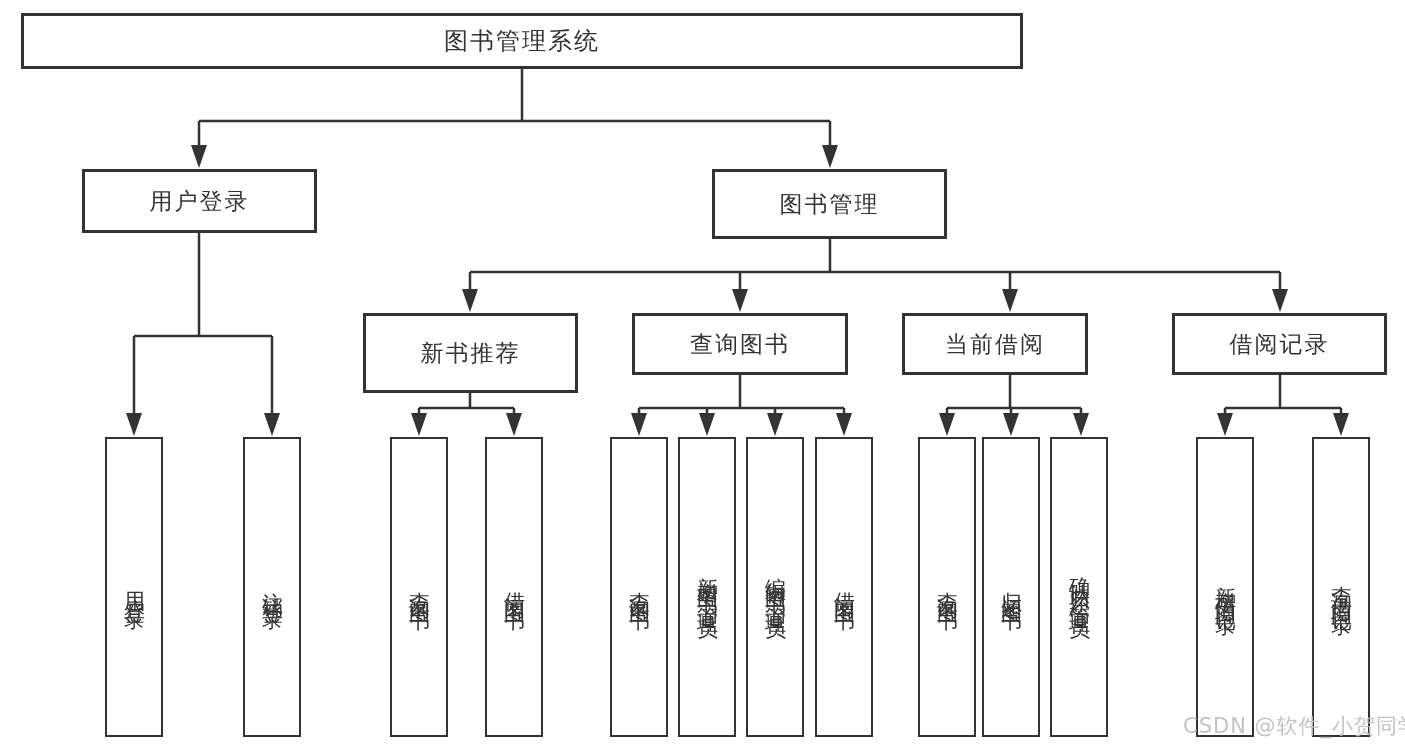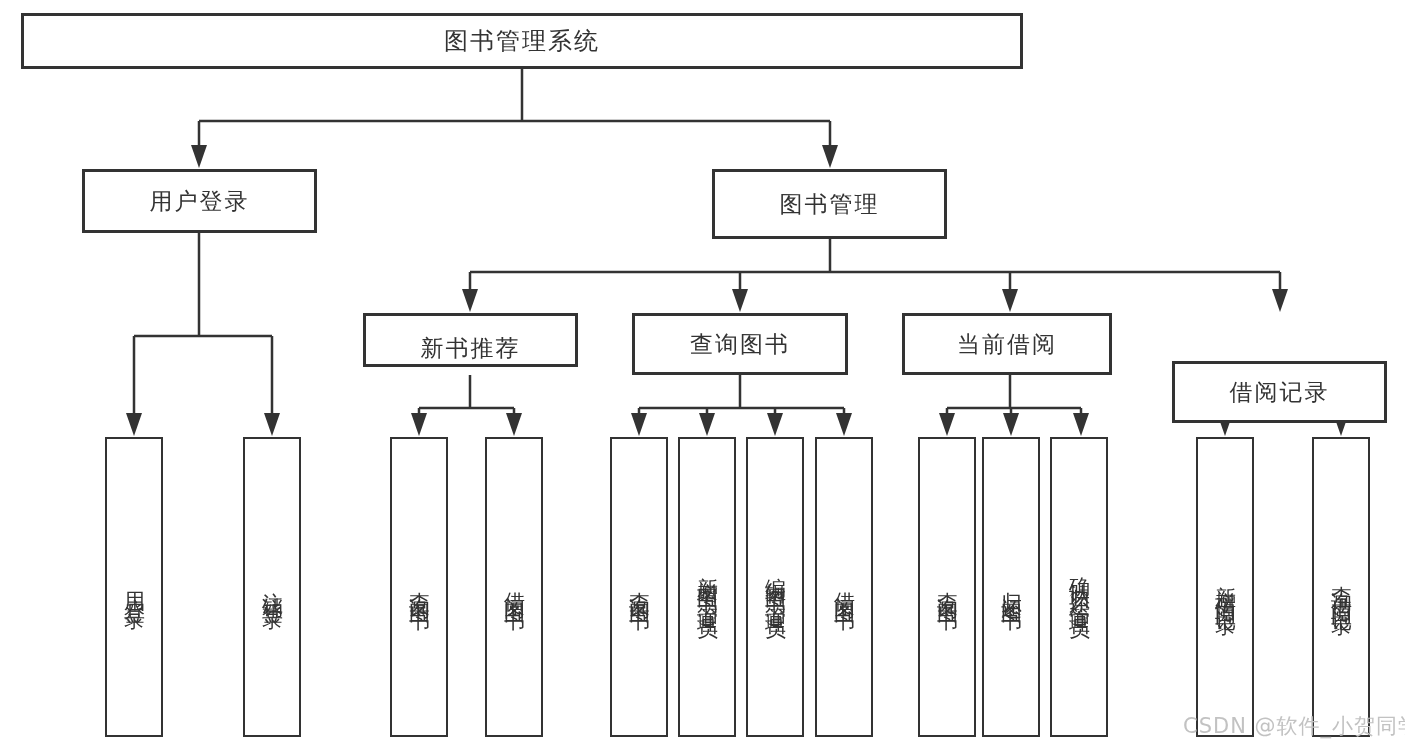--- a/index.html
+++ b/index.html
@@ -83,30 +83,30 @@
     <span>图书管理系统</span>
   </div>
 
   <div class="box lvl" style="left:82px;top:169px;width:235px;height:64px;">
     <span>用户登录</span>
   </div>
   <div class="box lvl" style="left:712px;top:169px;width:235px;height:70px;">
     <span>图书管理</span>
   </div>
 
-  <div class="box lvl" style="left:363px;top:313px;width:215px;height:54px;align-items:flex-end;">
+  <div class="box lvl" style="left:363px;top:313px;width:215px;height:80px;">
     <span>新书推荐</span>
   </div>
   <div class="box lvl" style="left:632px;top:313px;width:216px;height:62px;">
     <span>查询图书</span>
   </div>
-  <div class="box lvl" style="left:902px;top:313px;width:210px;height:62px;text-align:center;">
+  <div class="box lvl" style="left:902px;top:313px;width:186px;height:62px;text-align:center;">
     <span>当前借阅</span>
   </div>
-  <div class="box lvl" style="left:1172px;top:313px;width:215px;height:62px;margin-top:48px;">
+  <div class="box lvl" style="left:1172px;top:313px;width:215px;height:62px;">
     <span>借阅记录</span>
   </div>
 
   <div class="box leaf" style="left:105px;top:437px;width:58px;height:300px;">
     <span>用户登录</span>
   </div>
   <div class="box leaf" style="left:243px;top:437px;width:58px;height:300px;">
     <span>注销登录</span>
   </div>
 

